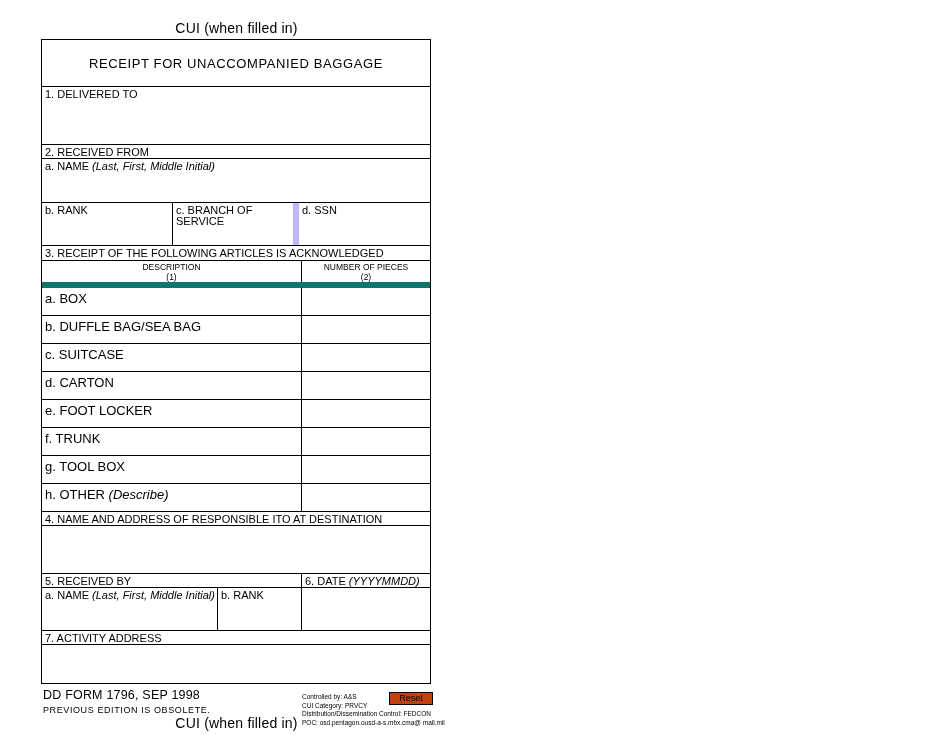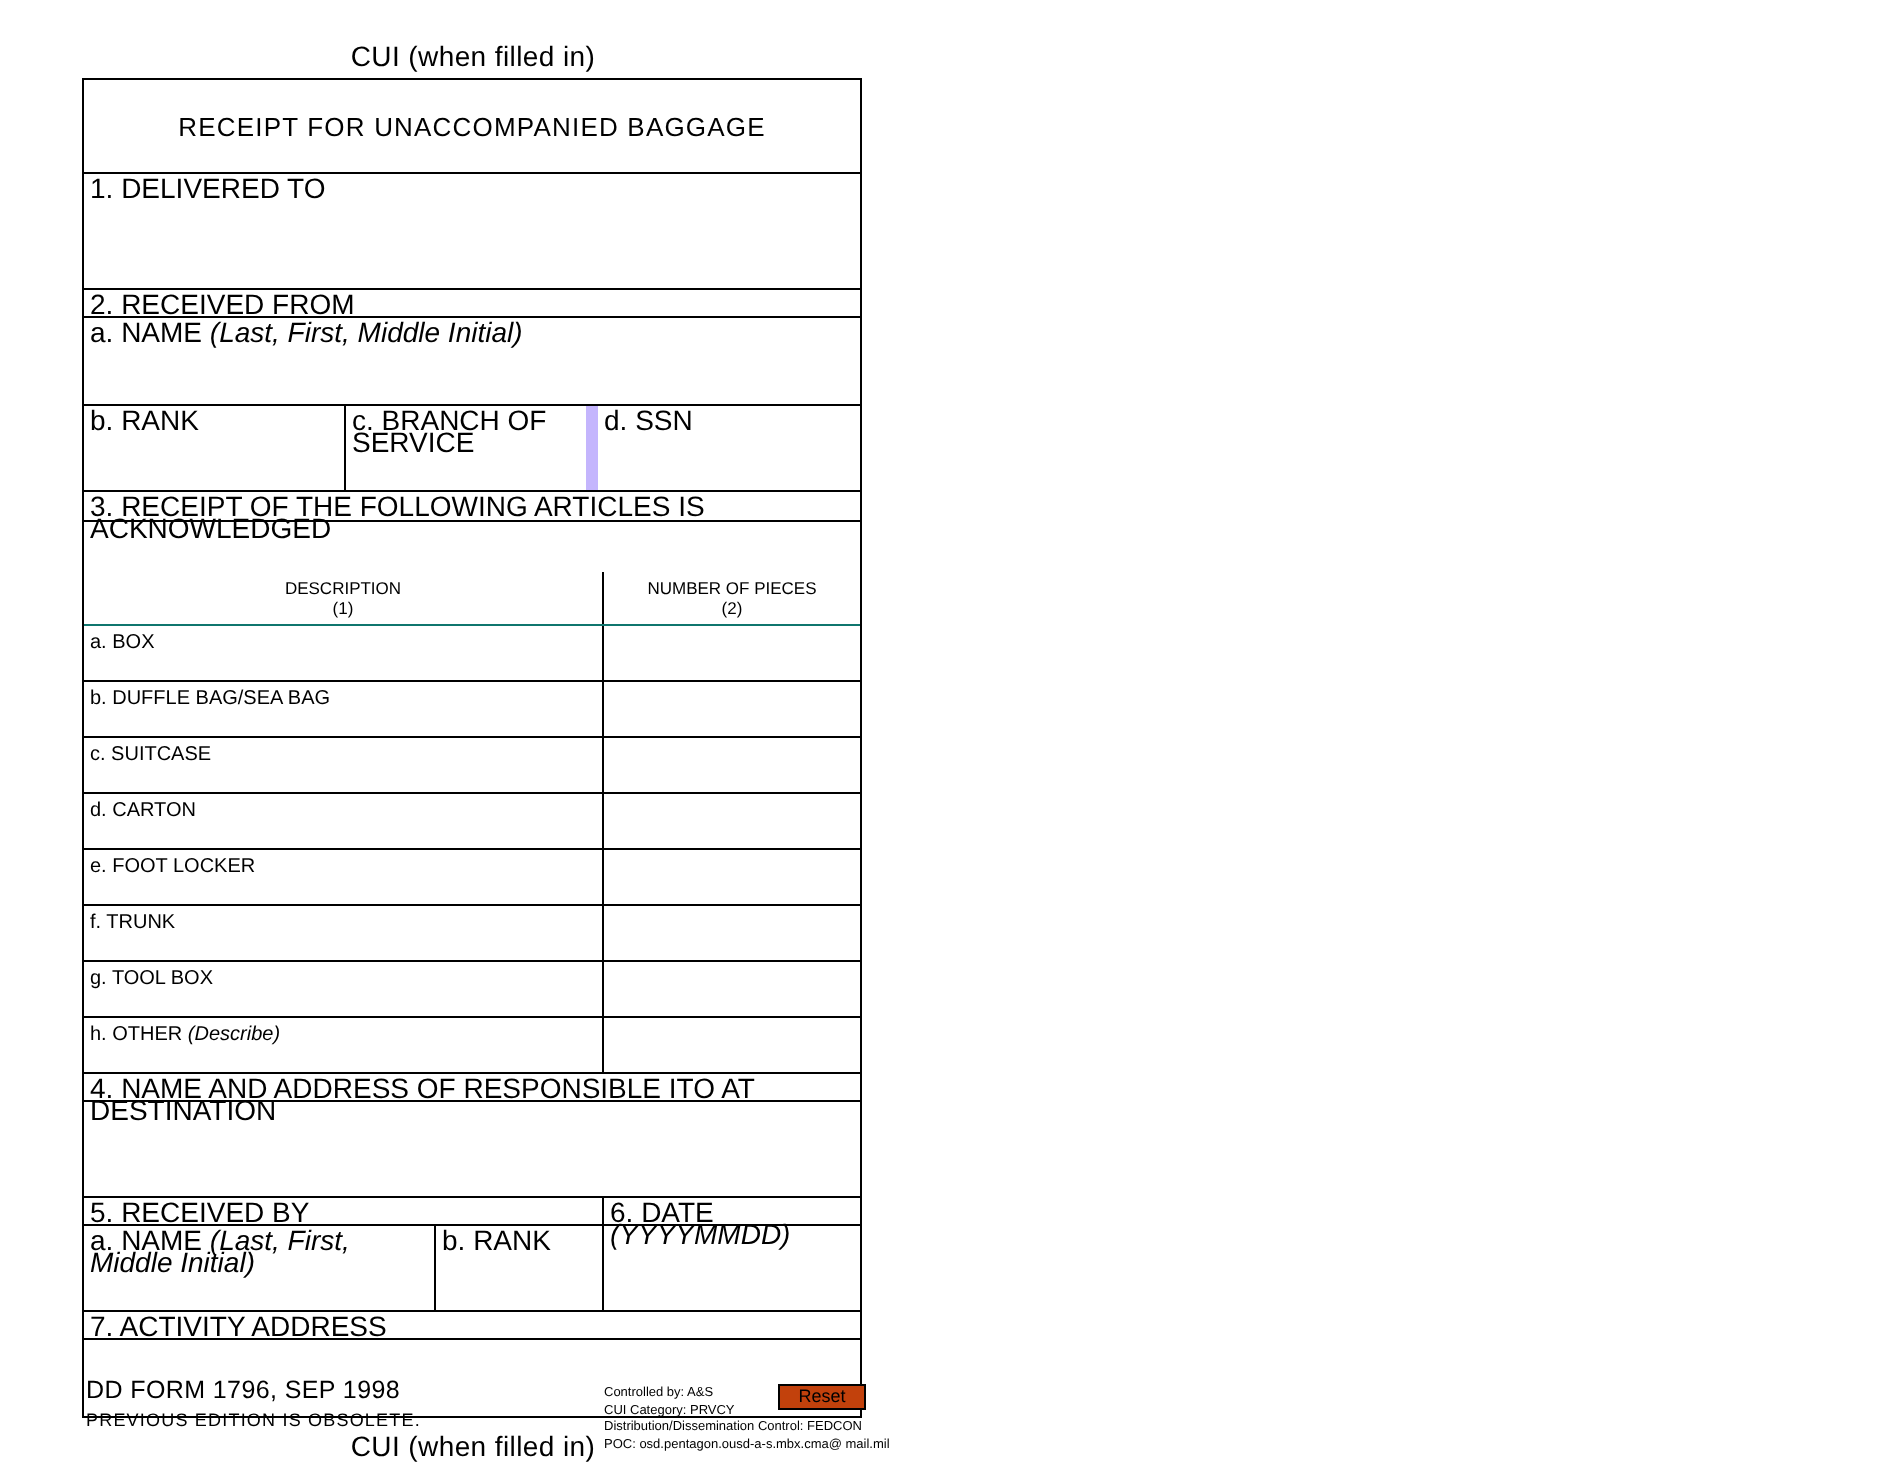--- a/index.html
+++ b/index.html
@@ -49,21 +49,21 @@
   .title-band {
     height: 46px;
     border-bottom: 1px solid #000;
     display: flex;
     align-items: center;
     justify-content: center;
     font-size: 13px;
     letter-spacing: 0.6px;
   }
   .sec-label {
-    font-size: 14px;
+    font-size: 11px;
     padding: 2px 0 0 3px;
     line-height: 11px;
   }
   .sec-label i {
     font-style: italic;
   }
   .block {
     border-bottom: 1px solid #000;
     box-sizing: border-box;
     position: relative;
@@ -80,23 +80,22 @@
   .row3 > div {
     box-sizing: border-box;
   }
   .cell-rank { width: 131px; border-right: 1px solid #000; }
   .cell-branch { width: 126px; border-right: 6px solid #c4b5fd; }
   .cell-ssn { flex: 1; }
   .b-sec3 { height: 15px; }
   .hdr-row {
     display: flex;
     height: 27px;
-    border-bottom: 1px solid #0f766e;
-    box-sizing: border-box;
-    margin-top: 25px;
+    border-bottom: 6px solid #0f766e;
+    box-sizing: border-box;
   }
   .hdr-desc {
     width: 260px;
     border-right: 1px solid #000;
     box-sizing: border-box;
     display: flex;
     flex-direction: column;
     align-items: center;
     justify-content: center;
     font-size: 8.5px;
@@ -115,21 +114,21 @@
   .item-row {
     display: flex;
     height: 28px;
     border-bottom: 1px solid #000;
     box-sizing: border-box;
   }
   .item-desc {
     width: 260px;
     border-right: 1px solid #000;
     box-sizing: border-box;
-    font-size: 10px;
+    font-size: 13px;
     padding: 3px 0 0 3px;
   }
   .item-desc i { font-style: italic; }
   .item-qty {
     flex: 1;
     box-sizing: border-box;
   }
   .b-sec4 { height: 14px; }
   .b-sec4-space { height: 48px; }
   .row56 {

